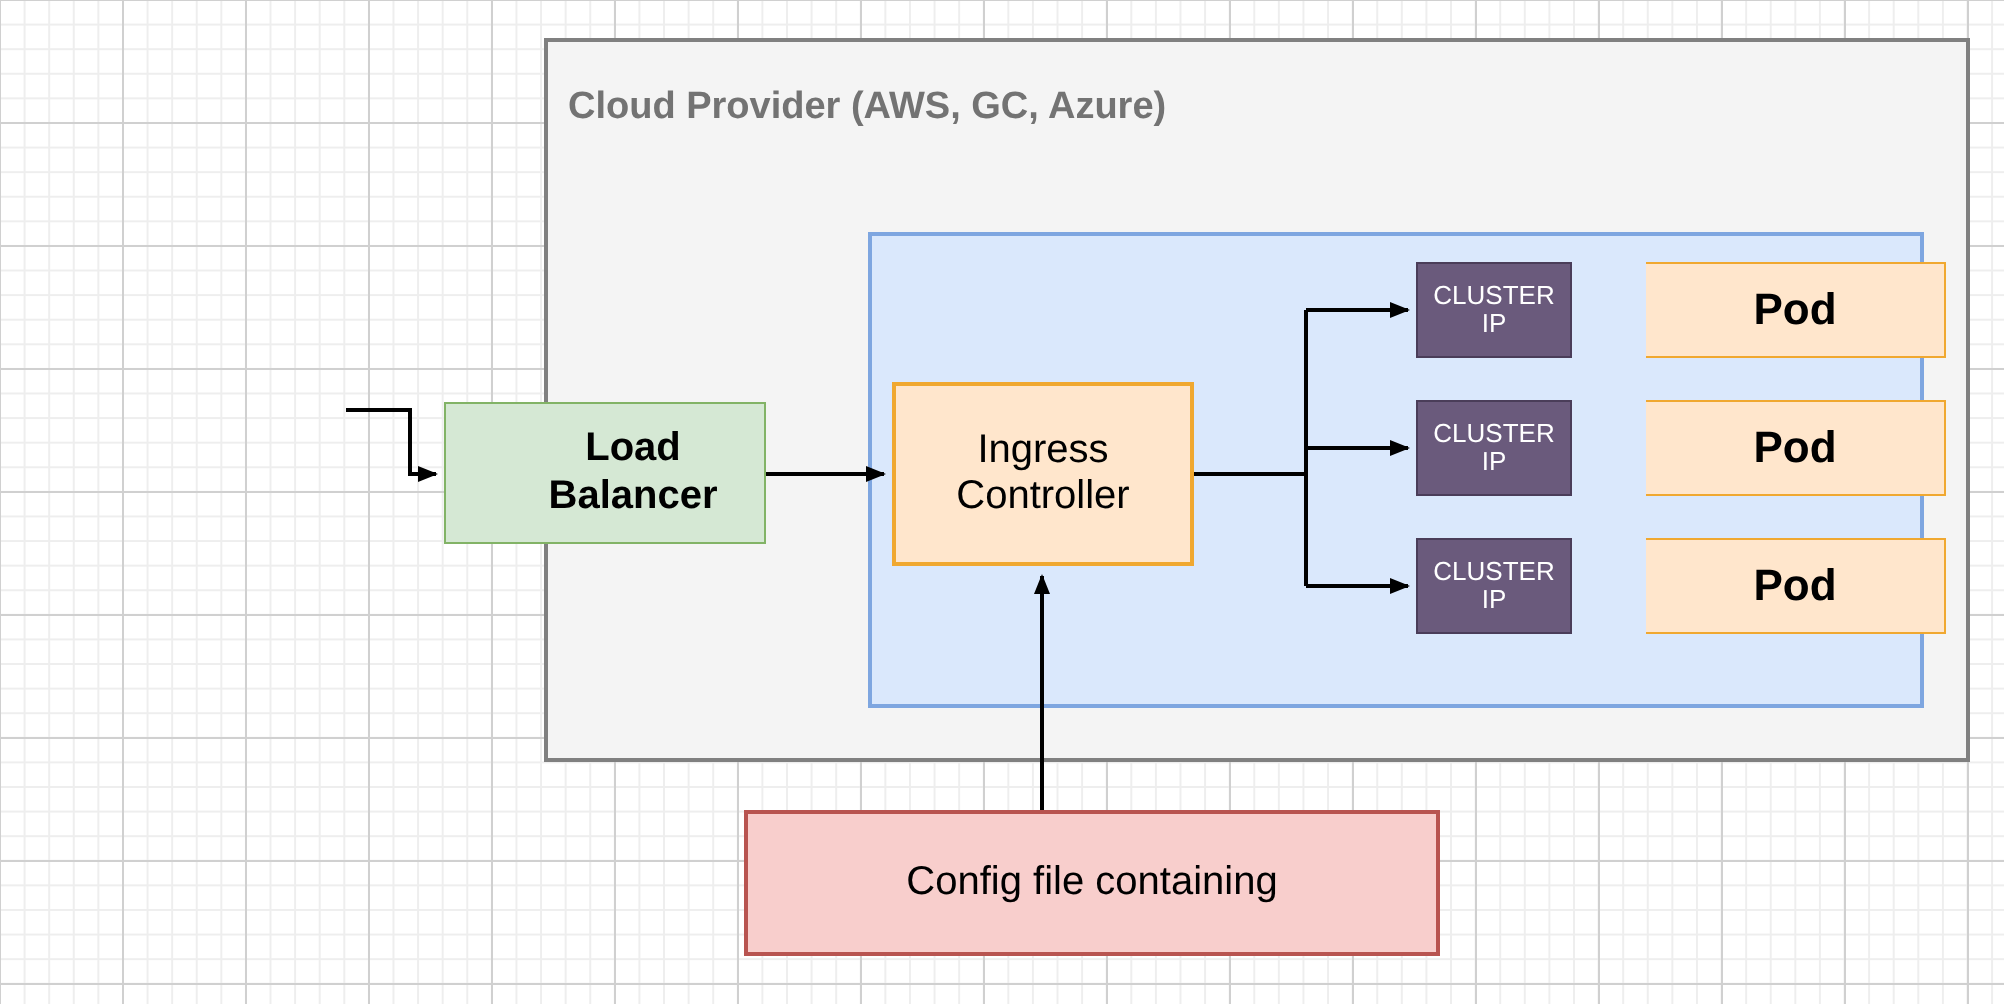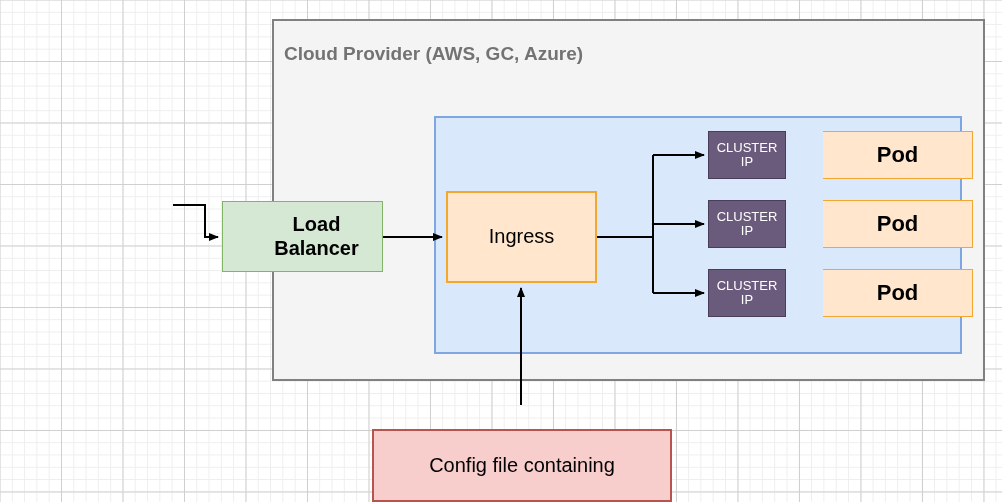--- a/index.html
+++ b/index.html
@@ -123,25 +123,24 @@
     align-items: center;
     justify-content: center;
     margin-left: 37px;
   }
   #pod-row-1 { left: 708px; top: 131px; }
   #pod-row-2 { left: 708px; top: 200px; }
   #pod-row-3 { left: 708px; top: 269px; }
 
   
   #config-file {
-    left: 372px; top: 405px; width: 300px; height: 73px;
+    left: 372px; top: 405px; width: 348px; height: 73px;
     background: #f8cecc;
     border: 2px solid #b85450;
     font-size: 20px;
-    margin-top: 24px;
   }
 
   
   #connectors {
     position: absolute;
     left: 0; top: 0;
     width: 1002px; height: 502px;
     pointer-events: none;
   }
 </style>
@@ -161,20 +160,21 @@
   <div class="node" id="load-balancer">
     <div>
       <div>Load</div>
       <div>Balancer</div>
     </div>
   </div>
 
   <div class="node" id="ingress-controller">
     <div>
       <div>Ingress</div>
+      <div>Controller</div>
     </div>
   </div>
 
   <div class="pod-row" id="pod-row-1">
     <div class="cluster-ip">
       <div>
         <div>CLUSTER</div>
         <div>IP</div>
       </div>
     </div>

